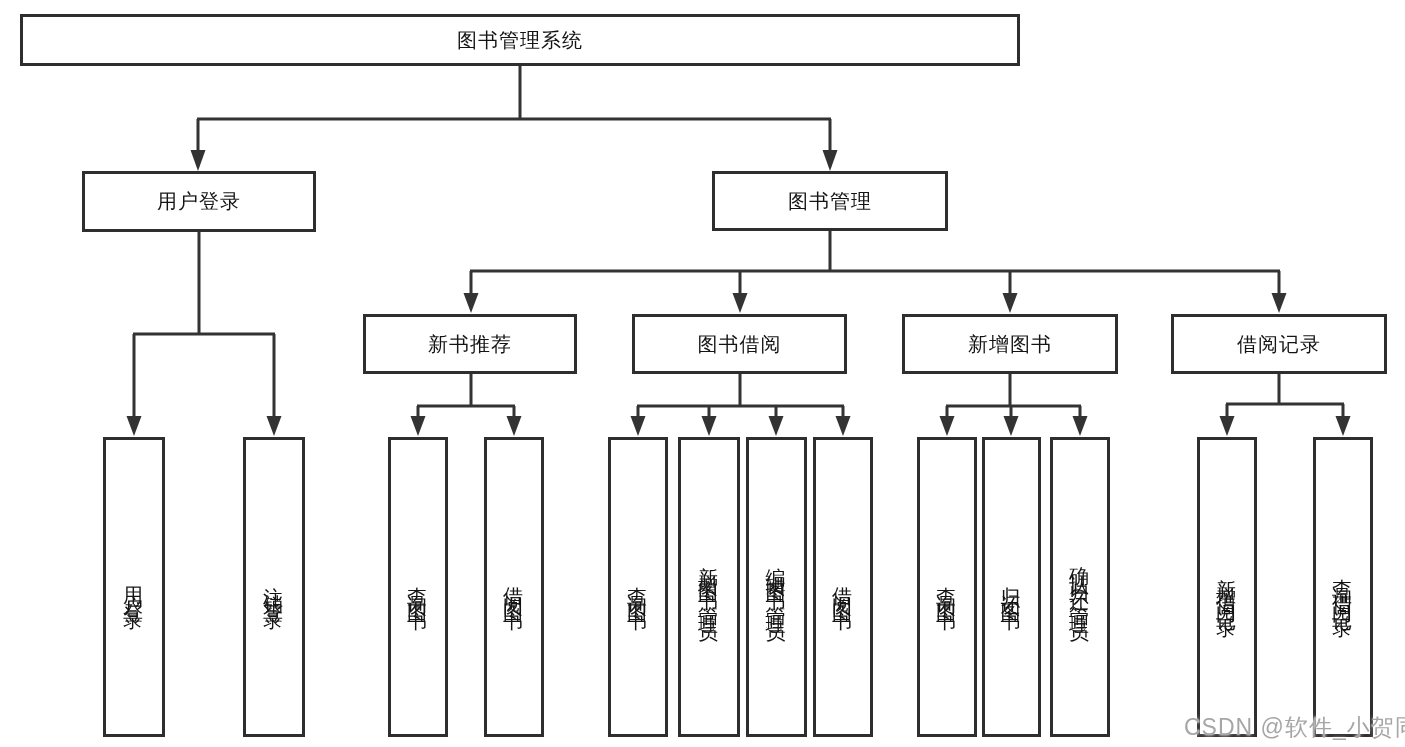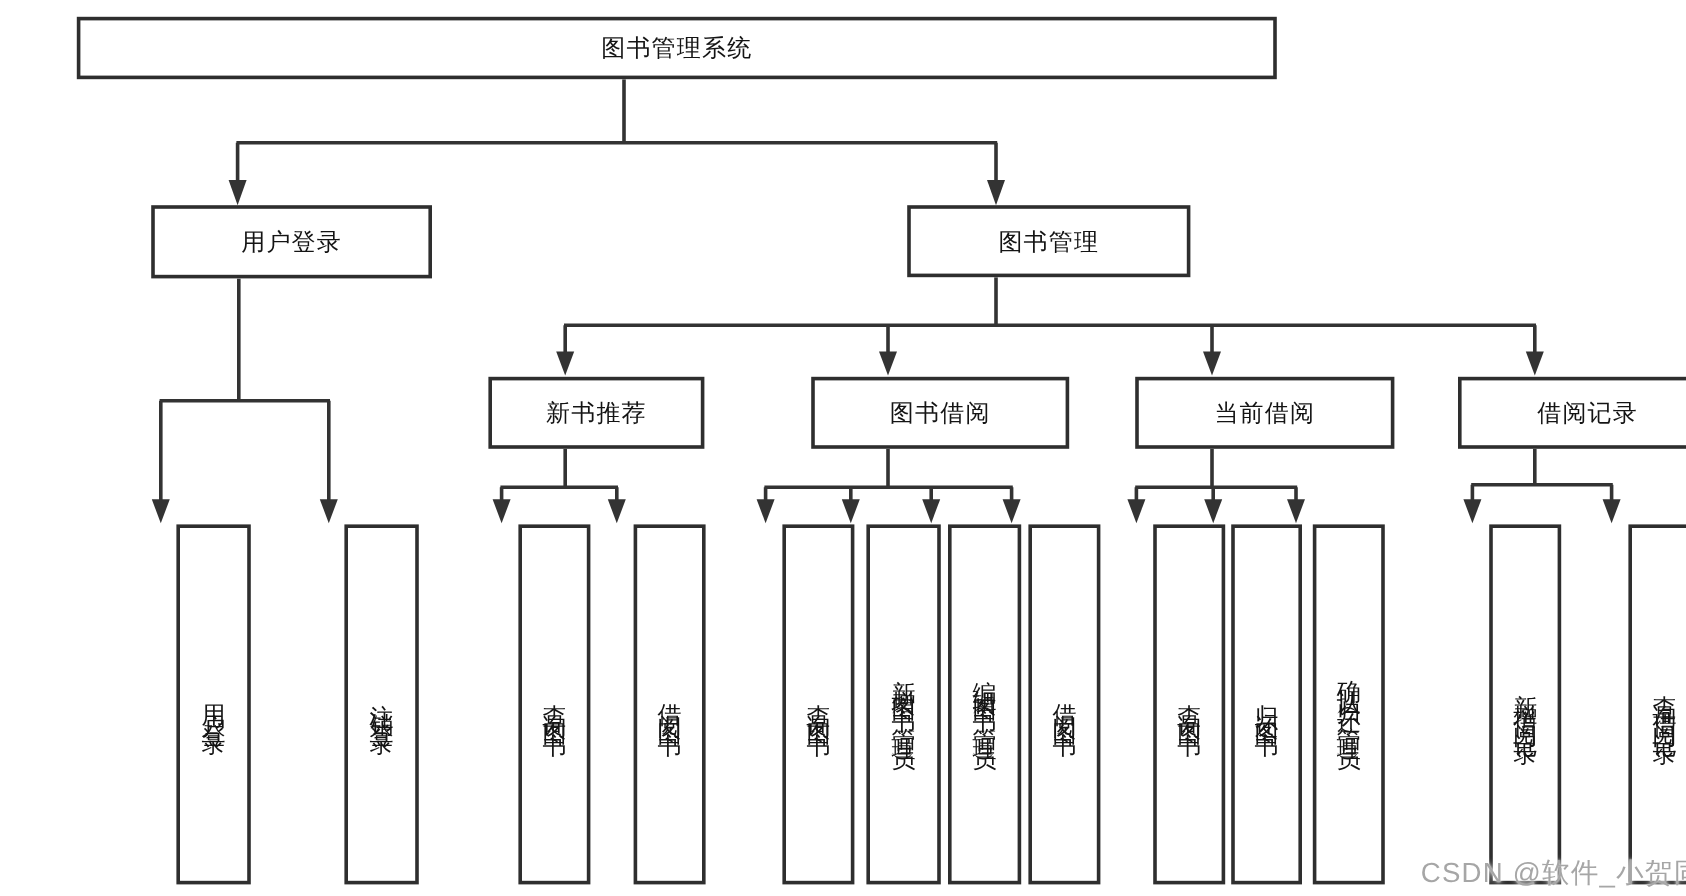--- a/index.html
+++ b/index.html
@@ -22,34 +22,33 @@
     box-sizing: border-box;
     border: 3px solid #2e2e2e;
     background: #ffffff;
     display: flex;
     align-items: center;
     justify-content: center;
     color: #141414;
     font-size: 20px;
     letter-spacing: 1px;
     white-space: nowrap;
-    margin-left: 44px;
   }
   .vbox {
     writing-mode: vertical-rl;
     letter-spacing: 8px;
     font-size: 20px;
     white-space: normal;
     padding: 4px 0;
   }
   
   .n-root   { left: 20px;   top: 14px;  width: 1000px; height: 52px; }
   .n-l2-0   { left: 82px;   top: 171px; width: 234px;  height: 61px; }
   .n-l2-1   { left: 712px;  top: 171px; width: 236px;  height: 60px; }
-  .n-l3-0   { left: 363px;  top: 314px; width: 180px;  height: 60px; }
+  .n-l3-0   { left: 363px;  top: 314px; width: 214px;  height: 60px; }
   .n-l3-1   { left: 632px;  top: 314px; width: 215px;  height: 60px; }
   .n-l3-2   { left: 902px;  top: 314px; width: 216px;  height: 60px; }
   .n-l3-3   { left: 1171px; top: 314px; width: 216px;  height: 60px; }
   .n-leaf-0  { left: 103px;  top: 437px; width: 62px; height: 300px; }
   .n-leaf-1  { left: 243px;  top: 437px; width: 62px; height: 300px; }
   .n-leaf-2  { left: 388px;  top: 437px; width: 60px; height: 300px; }
   .n-leaf-3  { left: 484px;  top: 437px; width: 60px; height: 300px; }
   .n-leaf-4  { left: 608px;  top: 437px; width: 60px; height: 300px; }
   .n-leaf-5  { left: 678px;  top: 437px; width: 62px; height: 300px; }
   .n-leaf-6  { left: 746px;  top: 437px; width: 61px; height: 300px; }
@@ -119,21 +118,21 @@
     </g>
   </svg>
 
   <div class="box n-root">图书管理系统</div>
 
   <div class="box n-l2-0">用户登录</div>
   <div class="box n-l2-1">图书管理</div>
 
   <div class="box n-l3-0">新书推荐</div>
   <div class="box n-l3-1">图书借阅</div>
-  <div class="box n-l3-2">当前借阅</div>
+  <div class="box n-l3-2">新增图书</div>
   <div class="box n-l3-3">借阅记录</div>
 
   <div class="box vbox n-leaf-0">用户登录</div>
   <div class="box vbox n-leaf-1">注销登录</div>
   <div class="box vbox n-leaf-2">查询图书</div>
   <div class="box vbox n-leaf-3">借阅图书</div>
   <div class="box vbox n-leaf-4">查询图书</div>
   <div class="box vbox n-leaf-5">新增图书（管理员）</div>
   <div class="box vbox n-leaf-6">编辑图书（管理员）</div>
   <div class="box vbox n-leaf-7">借阅图书</div>

